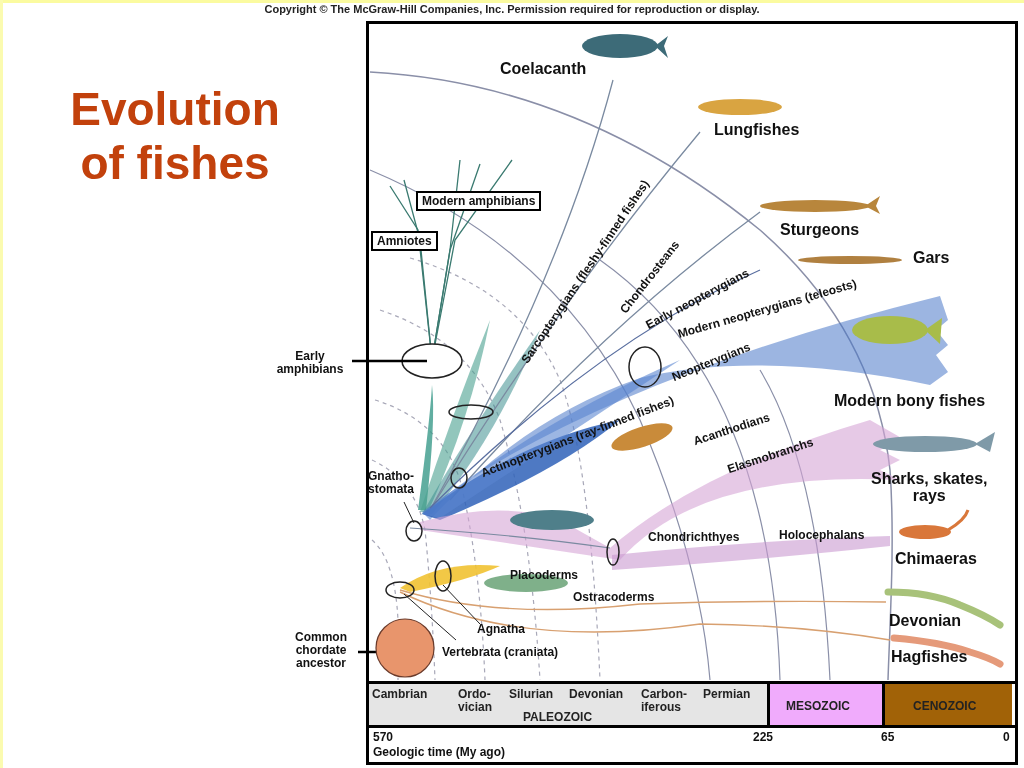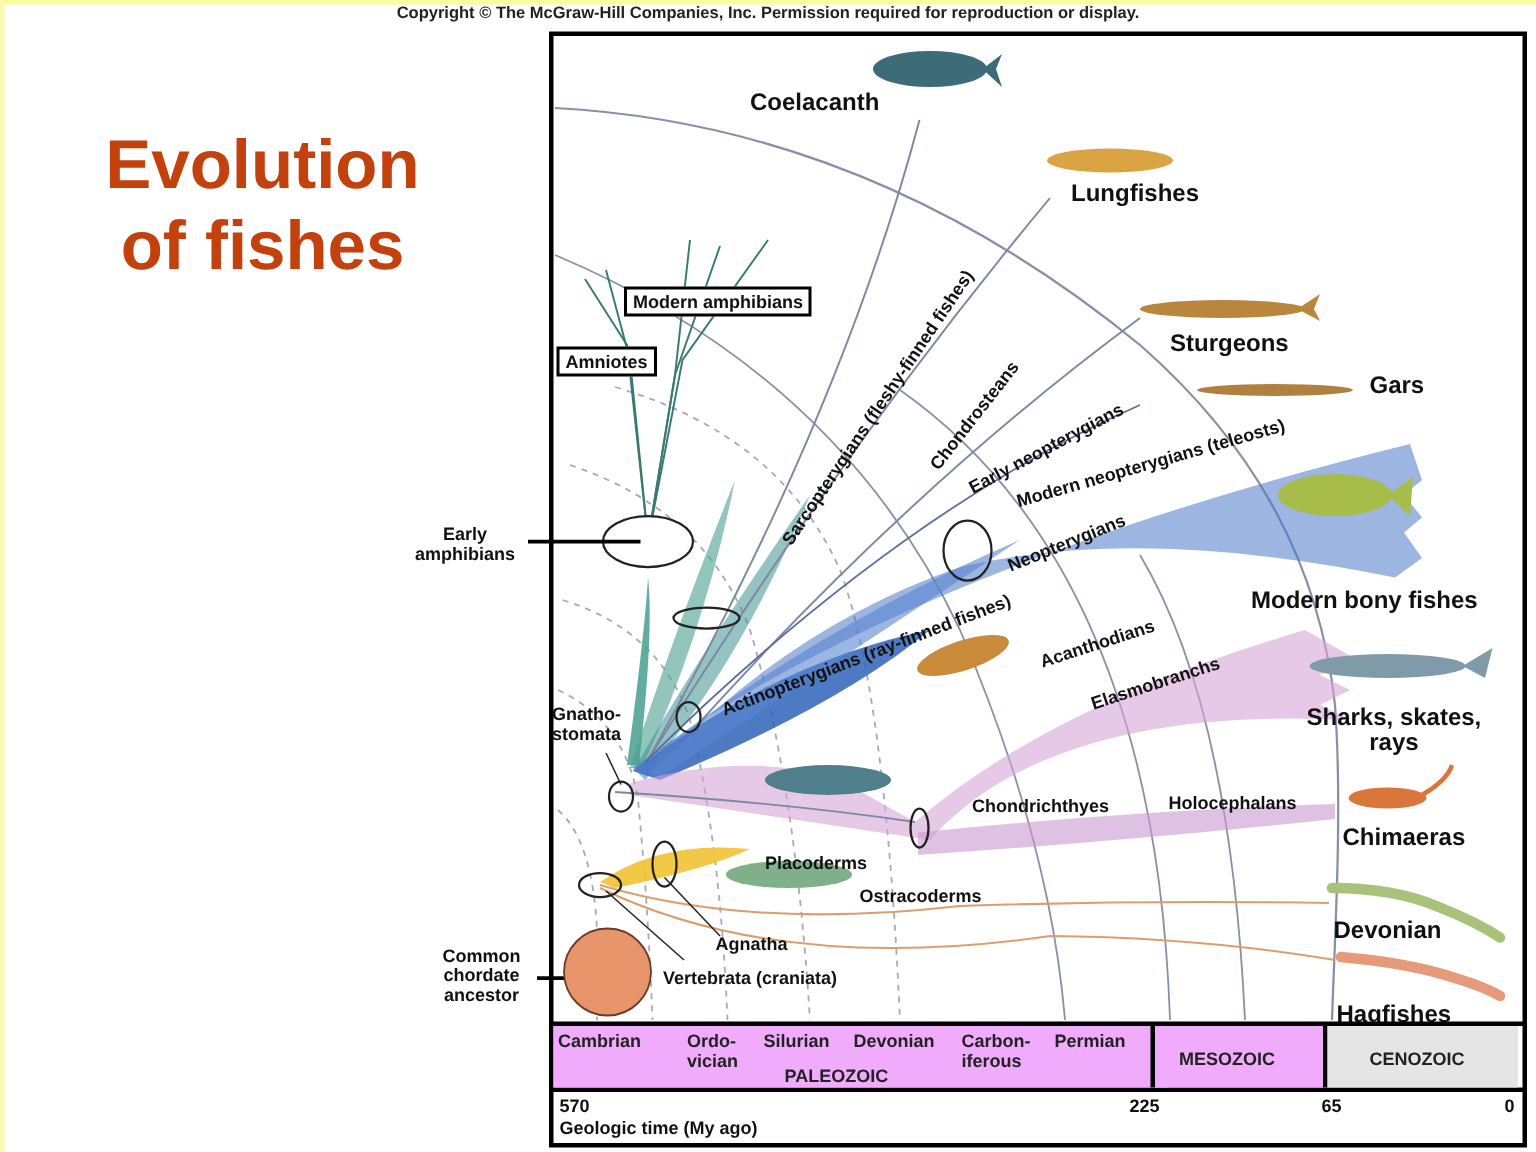--- a/index.html
+++ b/index.html
@@ -27,23 +27,23 @@
   .lbl { position:absolute; font-weight:bold; color:#111; white-space:nowrap; }
   .lbl-lg { font-size:16px; }
   .lbl-sm { font-size:12px; }
   .boxed { border:2px solid #000; background:#fff; padding:1px 4px; font-size:12px; }
   .rot { transform-origin:left bottom; }
   .side-lbl { position:absolute; font-size:12px; font-weight:bold; text-align:center; line-height:13px; color:#111; }
   .timeline {
     position:absolute; left:366px; top:681px; width:652px; height:47px;
     border-top:3px solid #000; border-bottom:3px solid #000; box-sizing:border-box;
   }
-  .era-paleo { position:absolute; left:3px; top:0; width:410px; height:41px; background:#f0abfc; }
+  .era-paleo { position:absolute; left:3px; top:0; width:410px; height:41px; background:#e5e5e5; }
   .era-meso  { position:absolute; left:401px; top:0; width:118px; height:41px; background:#f0abfc; border-left:3px solid #000; border-right:3px solid #000; box-sizing:border-box; }
-  .era-ceno  { position:absolute; left:519px; top:0; width:127px; height:41px; background:#e5e5e5; }
+  .era-ceno  { position:absolute; left:519px; top:0; width:127px; height:41px; background:#a16207; }
   .period { position:absolute; font-size:12px; font-weight:bold; color:#222; line-height:13px; }
   .era-name { position:absolute; font-size:12px; font-weight:bold; color:#222; }
   .axis-row { position:absolute; left:366px; top:728px; width:652px; height:37px; }
   .tick { position:absolute; font-size:12px; font-weight:bold; color:#111; }
 </style>
 </head>
 <body>
 
 <div class="edge-top"></div>
 <div class="edge-left"></div>
@@ -201,21 +201,21 @@
 <div class="lbl lbl-lg" style="left:714px; top:121px;">Lungfishes</div>
 <div class="lbl lbl-lg" style="left:780px; top:221px;">Sturgeons</div>
 <div class="lbl lbl-lg" style="left:913px; top:249px;">Gars</div>
 <div class="lbl lbl-lg" style="left:834px; top:392px;">Modern bony fishes</div>
 <div class="lbl lbl-lg" style="left:871px; top:470px; text-align:center; line-height:17px;">
   <div>Sharks, skates,</div>
   <div>rays</div>
 </div>
 <div class="lbl lbl-lg" style="left:895px; top:550px;">Chimaeras</div>
 <div class="lbl lbl-lg" style="left:889px; top:612px;">Devonian</div>
-<div class="lbl lbl-lg" style="left:891px; top:668px;">Hagfishes</div>
+<div class="lbl lbl-lg" style="left:891px; top:648px;">Hagfishes</div>
 
 <div class="side-lbl" style="left:368px; top:470px; width:66px; text-align:left;">
   <div>Gnatho-</div>
   <div>stomata</div>
 </div>
 
 <div class="lbl lbl-sm rot" style="left:530px; top:352px; transform:rotate(-56deg);">Sarcopterygians (fleshy-finned fishes)</div>
 <div class="lbl lbl-sm rot" style="left:628px; top:302px; transform:rotate(-52deg);">Chondrosteans</div>
 <div class="lbl lbl-sm rot" style="left:650px; top:318px; transform:rotate(-28deg);">Early neopterygians</div>
 <div class="lbl lbl-sm rot" style="left:680px; top:327px; transform:rotate(-16deg);">Modern neopterygians (teleosts)</div>

